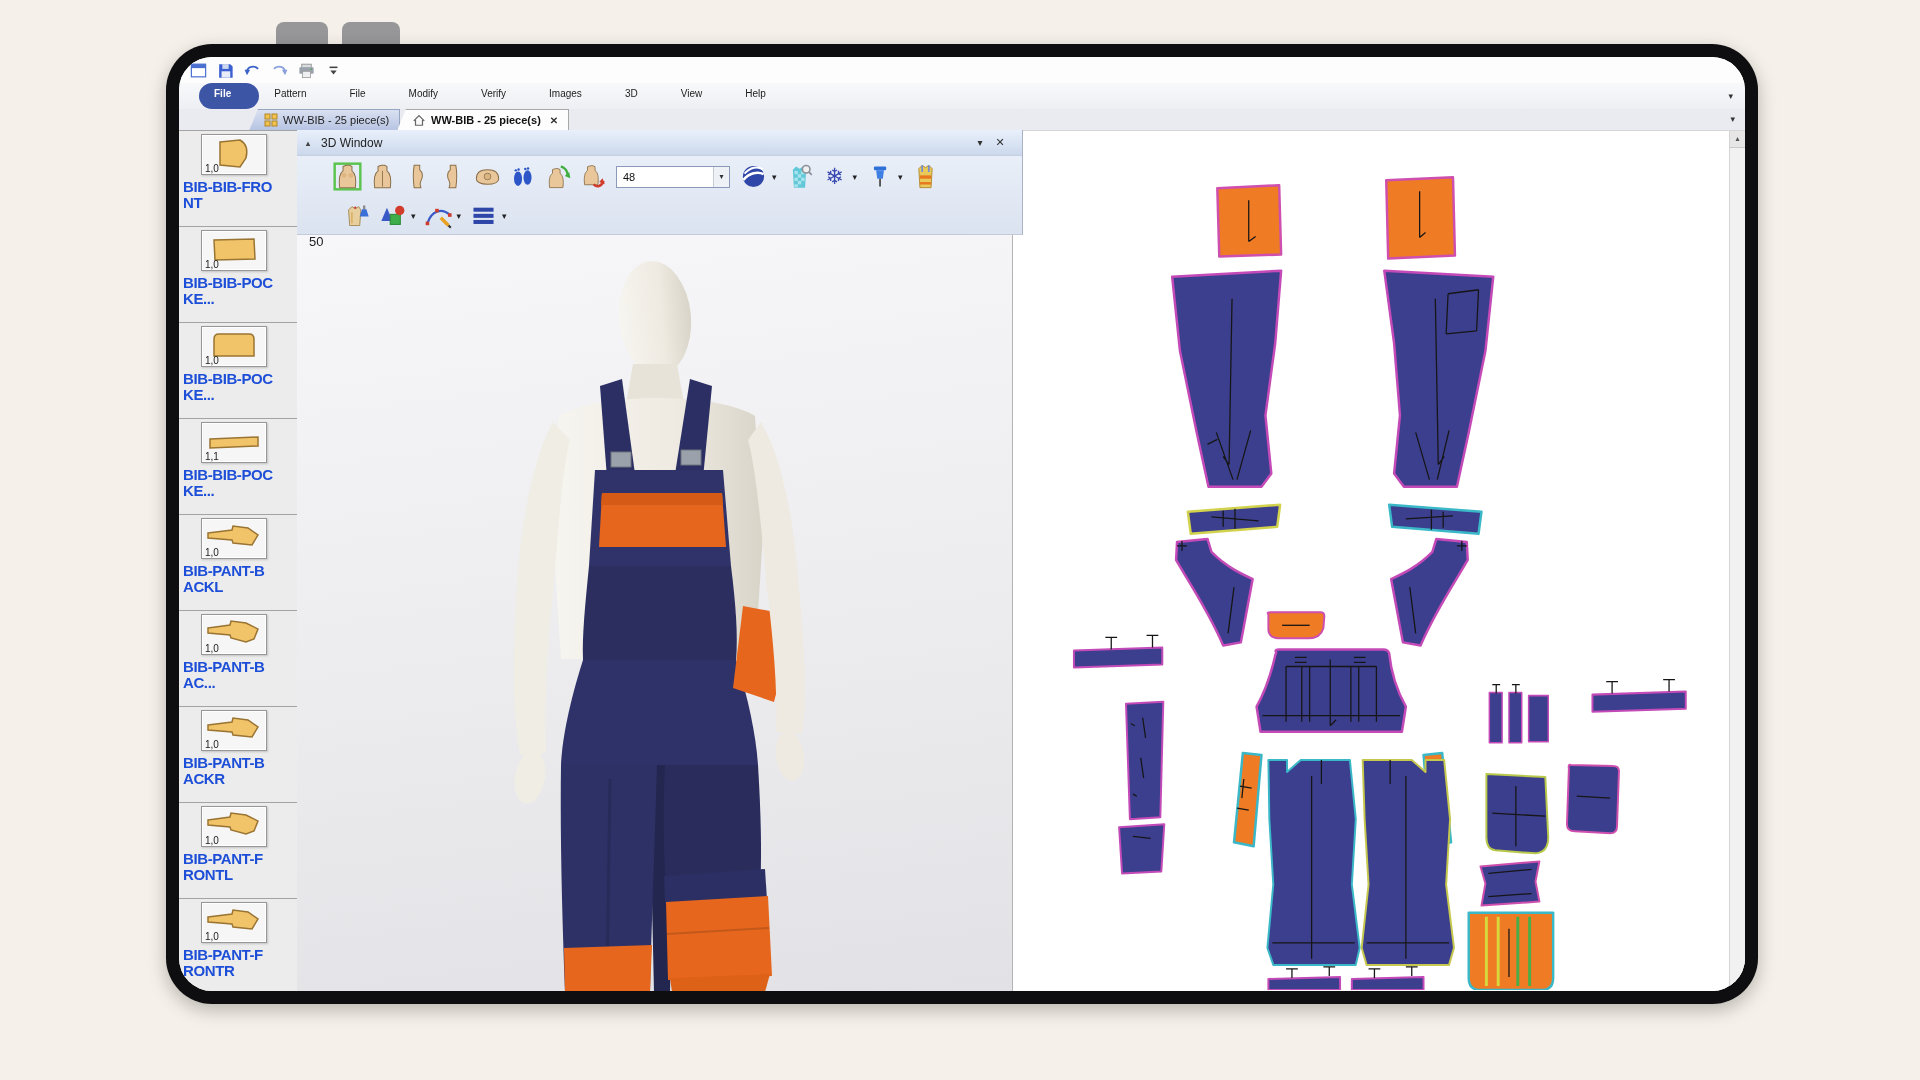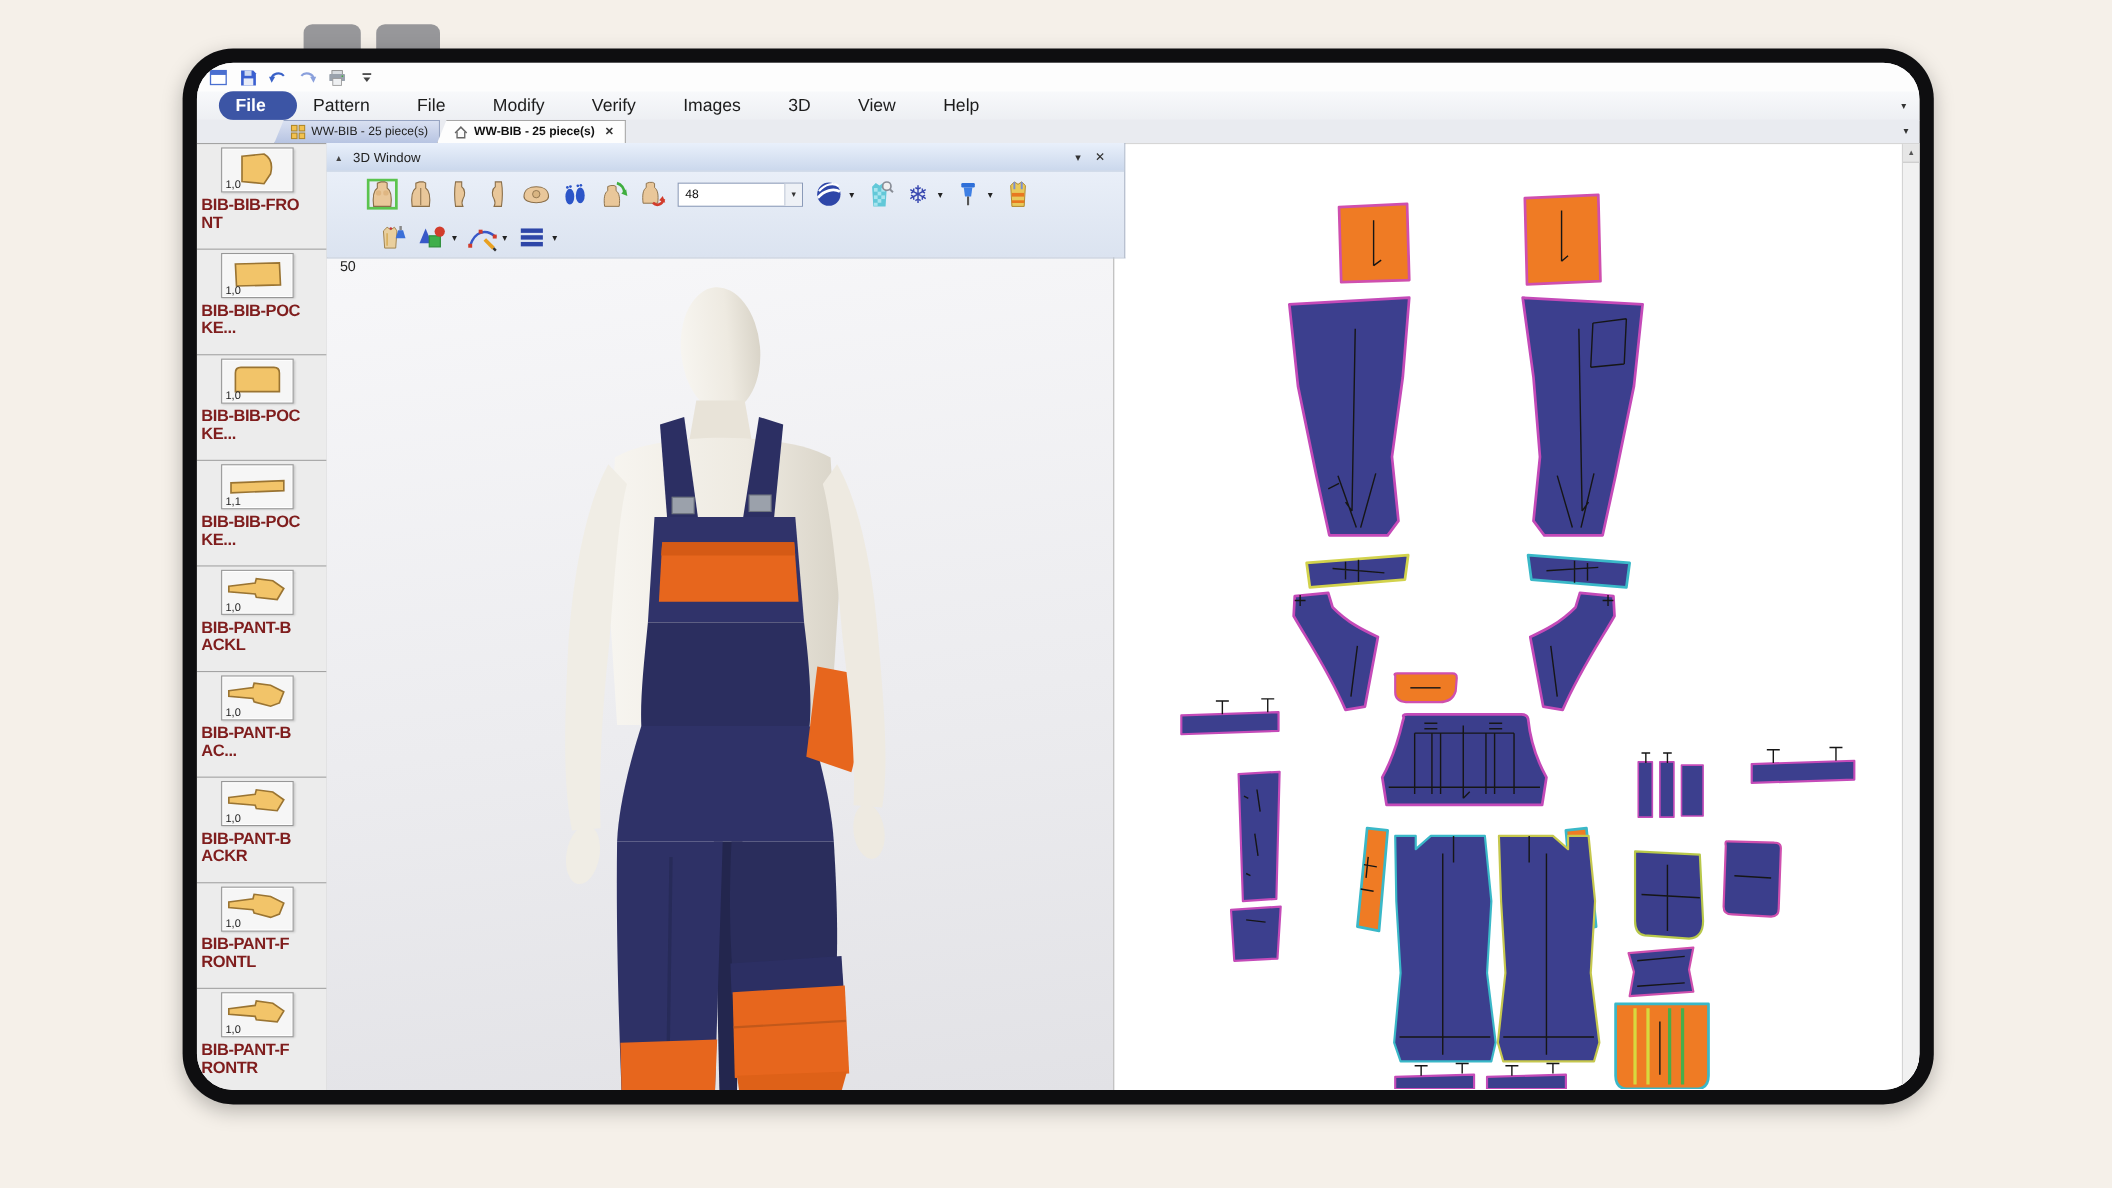--- a/index.html
+++ b/index.html
@@ -7,36 +7,36 @@
   .hinge{position:absolute;background:#97979a;border-radius:8px 8px 0 0;}
   .device-frame{position:absolute;left:166px;top:44px;width:1592px;height:960px;background:#0e0e10;border-radius:46px;box-shadow:0 6px 18px rgba(0,0,0,.25);}
   .win{position:absolute;left:13px;top:13px;right:13px;bottom:13px;background:#fff;border-radius:33px;overflow:hidden;}
   
   .qat{position:absolute;left:0;top:0;right:0;height:26px;background:#fdfdfd;}
   .qat-icons{position:absolute;left:8px;top:2px;display:flex;gap:5px;align-items:center;}
   .qat-btn{width:22px;height:22px;display:flex;align-items:center;justify-content:center;}
   .qat-btn svg{width:19px;height:19px;}
   .win-title{position:absolute;left:260px;right:0;top:6px;text-align:center;font-size:12px;font-weight:bold;color:#161616;letter-spacing:.2px;}
   .menubar{position:absolute;left:0;top:26px;right:0;height:26px;background:linear-gradient(#f8f9fb,#edeff3);border-bottom:1px solid #d2d6dc;display:flex;align-items:stretch;padding-left:20px;}
-  .menu-item{padding:5px 28px 0 15px;font-size:16px;color:#1c1c1c;cursor:default;border-radius:13px;}
+  .menu-item{padding:5px 28px 0 15px;font-size:10px;color:#1c1c1c;cursor:default;border-radius:13px;}
   .menu-item.active{background:#3c55a5;color:#fff;font-weight:bold;}
   .menubar-chevron{position:absolute;right:12px;top:8px;font-size:9px;color:#333;}
   .tabbar{position:absolute;left:0;top:52px;right:0;height:21px;background:#e9ebf0;border-bottom:1px solid #c6cad2;}
   .tab{position:absolute;top:0;height:20px;display:flex;align-items:center;gap:5px;font-size:11px;padding:0 10px 0 14px;clip-path:polygon(9px 0,100% 0,100% 100%,0 100%);}
   .tab.inactive{background:linear-gradient(#d9e0f1,#b7c4e2);border:1px solid #97a4c2;color:#222;}
   .tab.active{background:#fdfdfd;border:1px solid #a7a7a7;border-bottom-color:#fdfdfd;font-weight:bold;color:#111;}
   .tab .tab-close{font-size:10px;color:#333;margin-left:4px;}
   .tabbar-chevron{position:absolute;right:10px;top:5px;font-size:9px;color:#333;}
   
   .sidebar{position:absolute;left:0;top:73px;width:118px;bottom:0;background:#ececec;border-right:1px solid #bcbcbc;overflow:hidden;}
   .sb-thumb{position:relative;height:46px;border-top:1px solid #a3a3a3;}
   .sb-box{position:absolute;left:22px;top:3px;width:64px;height:39px;background:#f6f6f6;border:1px solid #979797;box-shadow:1px 1px 2px rgba(0,0,0,.18), inset 0 0 0 1px #fff;}
   .sb-box svg{position:absolute;left:0;top:0;width:64px;height:38px;}
   .sb-scale{position:absolute;left:3px;bottom:0px;font-size:10px;color:#222;}
-  .sb-label{height:47px;padding:2px 0 0 4px;width:90px;font-size:15px;line-height:16px;font-weight:bold;color:#7f1d1d;word-break:break-all;letter-spacing:-.4px;}
+  .sb-label{height:47px;padding:2px 0 0 4px;width:90px;font-size:15px;line-height:16px;font-weight:bold;color:#1d4ed8;word-break:break-all;letter-spacing:-.4px;}
   
   .panel3d{position:absolute;left:118px;top:73px;width:725px;height:104px;background:linear-gradient(#eef3fb,#dbe3f0);border-right:1px solid #a9b3c5;border-bottom:1px solid #c2cbd9;z-index:6;}
   .p3d-header{height:25px;background:linear-gradient(#e9f0fb,#cbd8ec);border-bottom:1px solid #c4d0e2;display:flex;align-items:center;font-size:12px;color:#222;}
   .p3d-collapse{width:22px;text-align:center;font-size:9px;color:#444;}
   .p3d-title{margin-left:2px;}
   .p3d-spacer{flex:1;}
   .p3d-hbtn{width:20px;text-align:center;font-size:10px;color:#333;}
   .p3d-hbtn.close{margin-right:12px;font-size:11px;}
   .tb-row1{height:41px;display:flex;align-items:center;padding-left:33px;}
   .tb-row2{height:37px;display:flex;align-items:center;padding-left:43px;}

